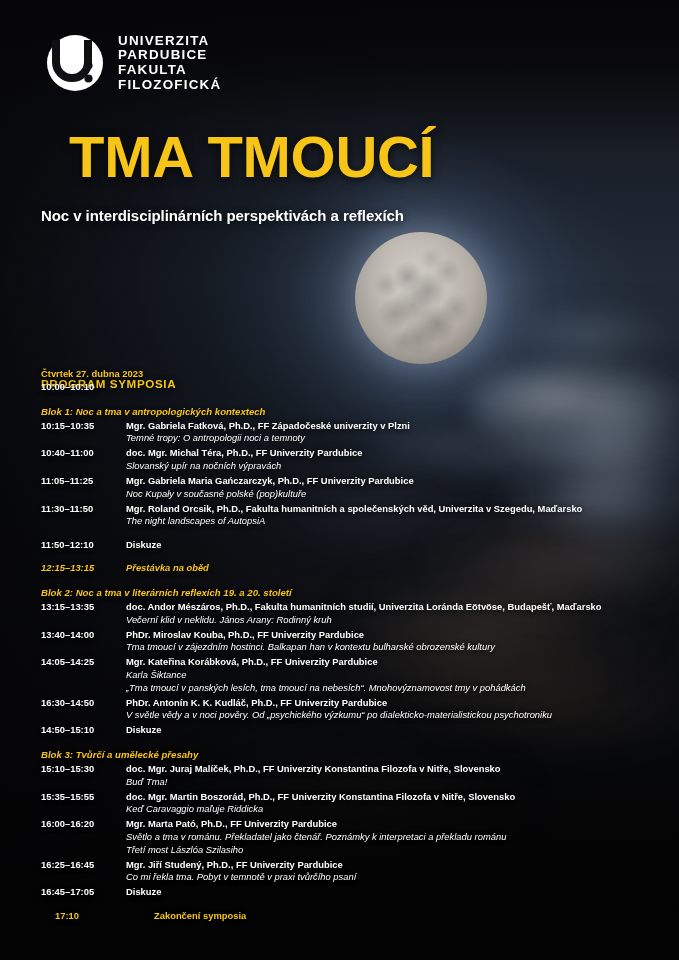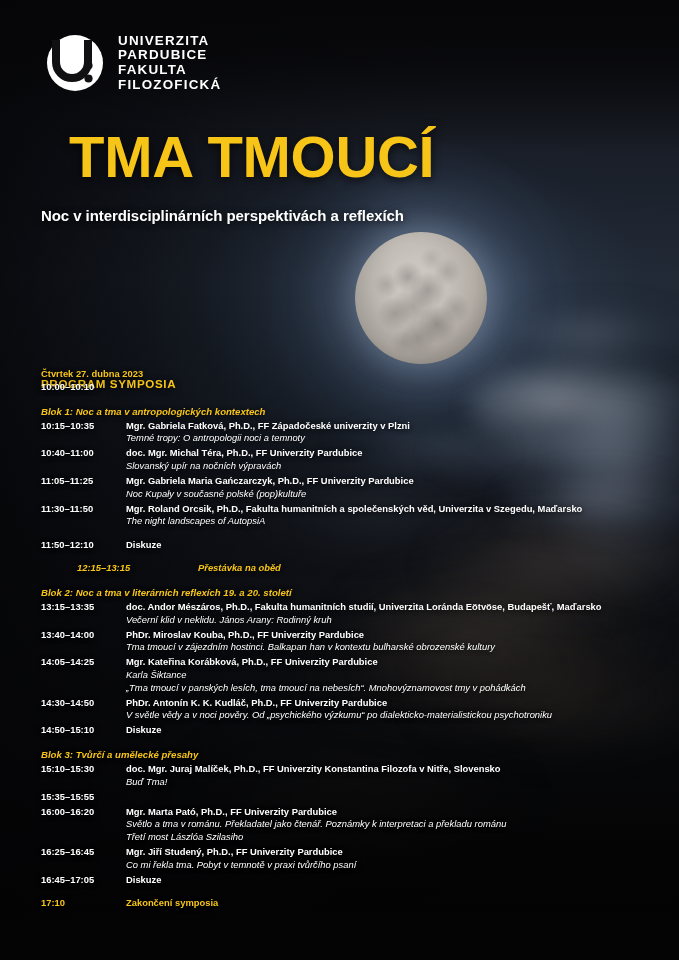--- a/index.html
+++ b/index.html
@@ -230,24 +230,23 @@
     line-height: 12.6px;
     text-shadow: 0 1px 5px rgba(0,0,0,0.9);
   }
   .row .talk.cont { display: block; }
 
   
   .row.accent .time,
   .row.accent .speaker {
     color: #F7C518;
     font-style: italic;
-    margin-left: 36px;
   }
   .row.closing .time,
-  .row.closing .speaker { color: #F7C518; font-style: normal; }
+  .row.closing .speaker { color: #F7C518; font-style: normal; margin-left: 14px; }
 </style>
 </head>
 <body>
 
 <div id="poster">
 
   <div class="sky"></div>
 
   <div class="cloud c5"></div>
   <div class="cloud c11"></div>
@@ -365,21 +364,21 @@
       </div>
       <div class="row">
         <div class="time">14:05–14:25</div>
         <div class="body">
           <div class="speaker">Mgr. Kateřina Korábková, Ph.D., FF Univerzity Pardubice</div>
           <div class="talk cont">Karla Šiktance</div>
           <div class="talk">„Tma tmoucí v panských lesích, tma tmoucí na nebesích“. Mnohovýznamovost tmy v pohádkách</div>
         </div>
       </div>
       <div class="row">
-        <div class="time">14:30–14:50</div>
+        <div class="time">16:30–14:50</div>
         <div class="body">
           <div class="speaker">PhDr. Antonín K. K. Kudláč, Ph.D., FF Univerzity Pardubice</div>
           <div class="talk">V světle vědy a v noci pověry. Od „psychického výzkumu“ po dialekticko-materialistickou psychotroniku</div>
         </div>
       </div>
       <div class="row">
         <div class="time">14:50–15:10</div>
         <div class="body">
           <div class="speaker">Diskuze</div>
         </div>
@@ -389,20 +388,24 @@
 
       <div class="row">
         <div class="time">15:10–15:30</div>
         <div class="body">
           <div class="speaker">doc. Mgr. Juraj Malíček, Ph.D., FF Univerzity Konstantina Filozofa v Nitře, Slovensko</div>
           <div class="talk">Buď Tma!</div>
         </div>
       </div>
       <div class="row">
         <div class="time">15:35–15:55</div>
+        <div class="body">
+          <div class="speaker">doc. Mgr. Martin Boszorád, Ph.D., FF Univerzity Konstantina Filozofa v Nitře, Slovensko</div>
+          <div class="talk">Keď Caravaggio maľuje Riddicka</div>
+        </div>
       </div>
       <div class="row">
         <div class="time">16:00–16:20</div>
         <div class="body">
           <div class="speaker">Mgr. Marta Pató, Ph.D., FF Univerzity Pardubice</div>
           <div class="talk">Světlo a tma v románu. Překladatel jako čtenář. Poznámky k interpretaci a překladu románu</div>
           <div class="talk cont">Třetí most Lászlóa Szilasiho</div>
         </div>
       </div>
       <div class="row">

